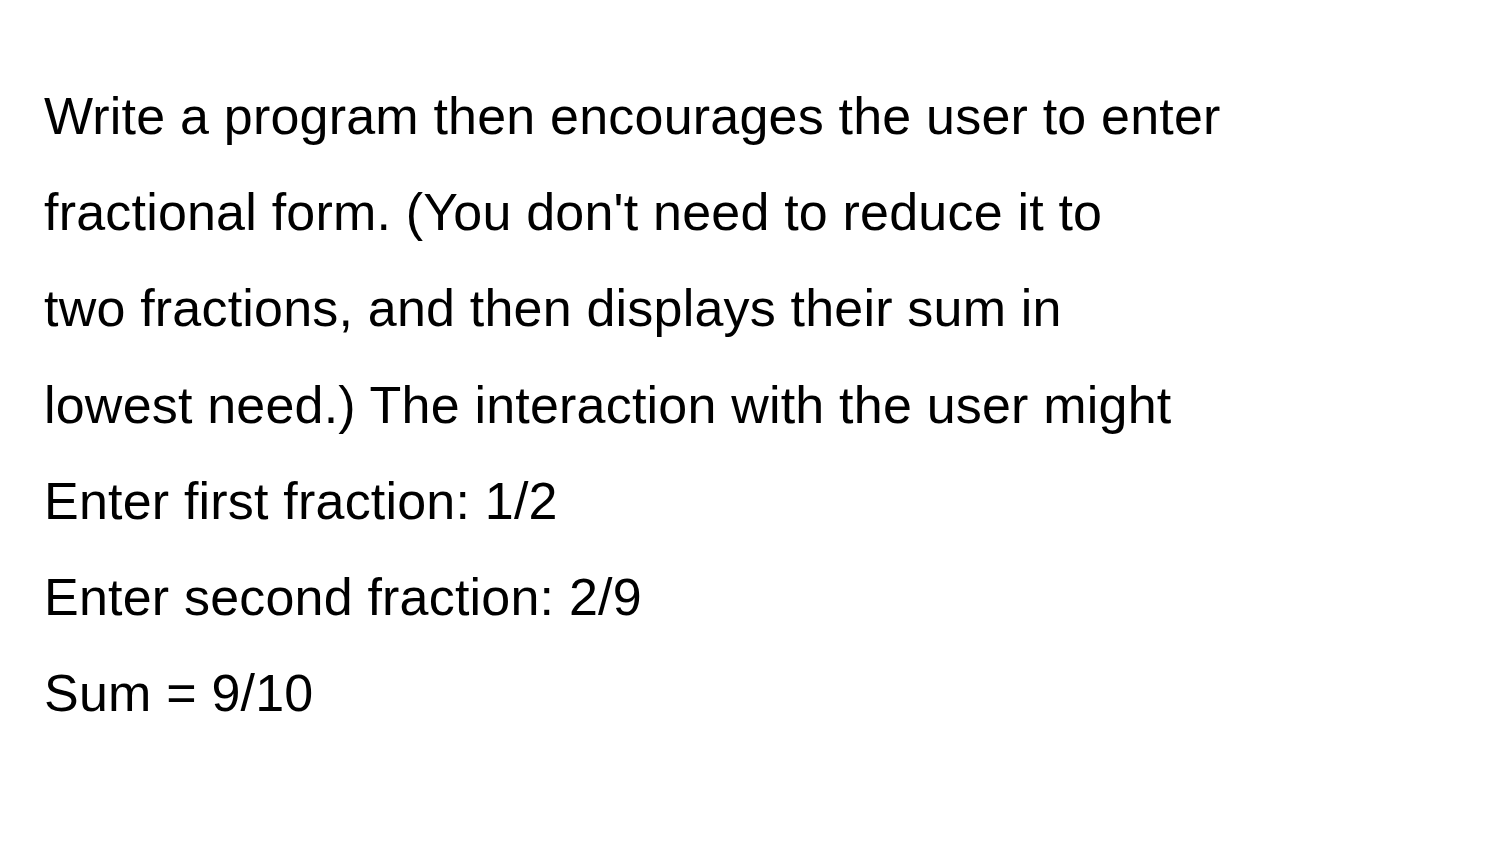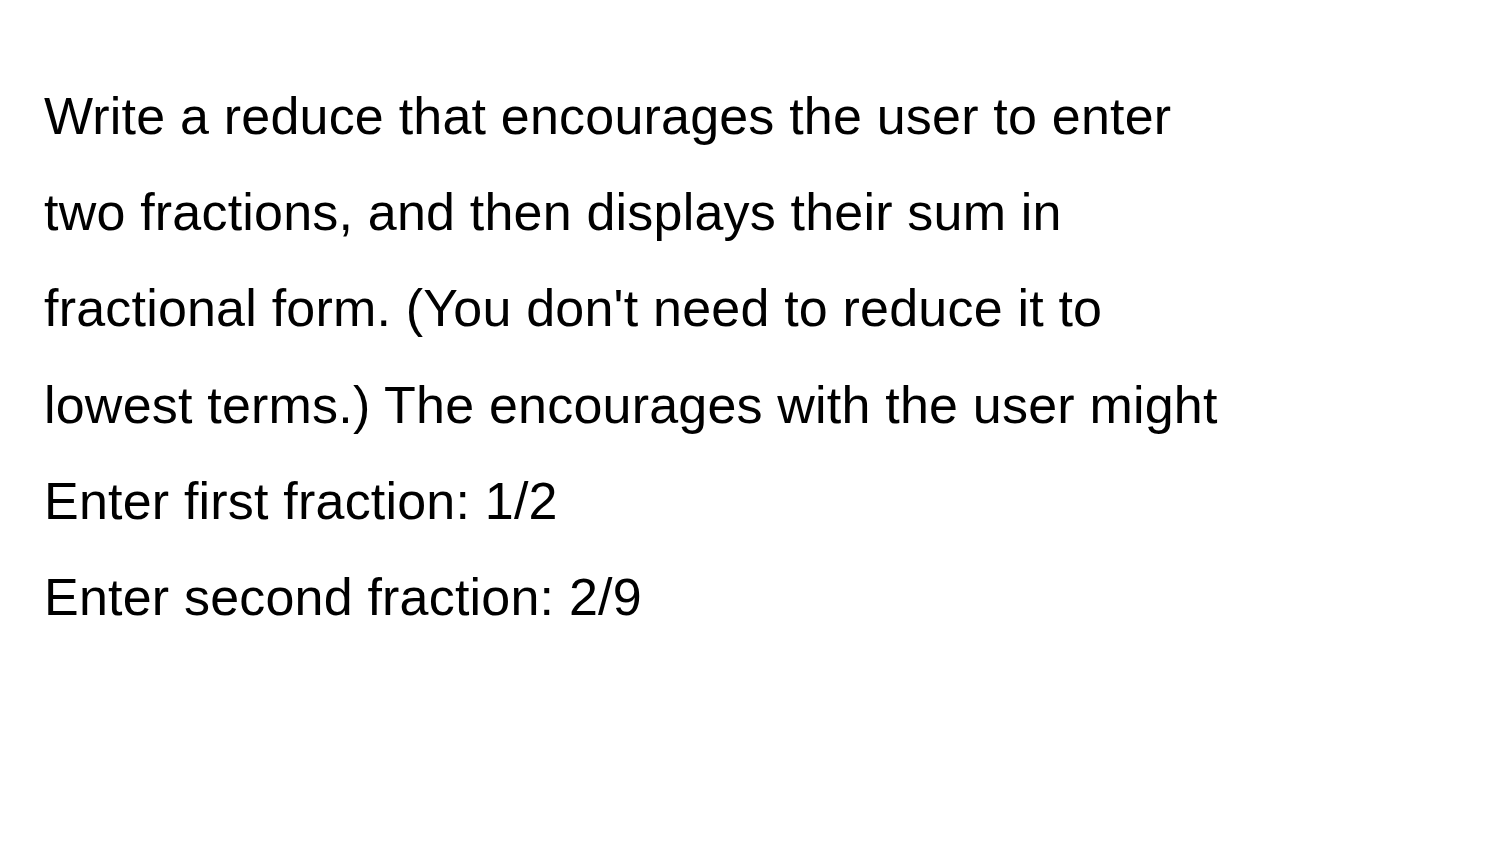--- a/index.html
+++ b/index.html
@@ -19,19 +19,20 @@
     font-weight: 400;
   }
   .content p {
     margin: 0;
   }
 </style>
 </head>
 <body>
 
 <div class="content">
-  <p>Write a reduce that encourages the user to enter</p>
+  <p>Write a program then encourages the user to enter</p>
+  <p>fractional form. (You don't need to reduce it to</p>
   <p>two fractions, and then displays their sum in</p>
-  <p>fractional form. (You don't need to reduce it to</p>
-  <p>lowest terms.) The encourages with the user might</p>
+  <p>lowest need.) The interaction with the user might</p>
   <p>Enter first fraction: 1/2</p>
   <p>Enter second fraction: 2/9</p>
+  <p>Sum = 9/10</p>
 </div>
 
 </body></html>

